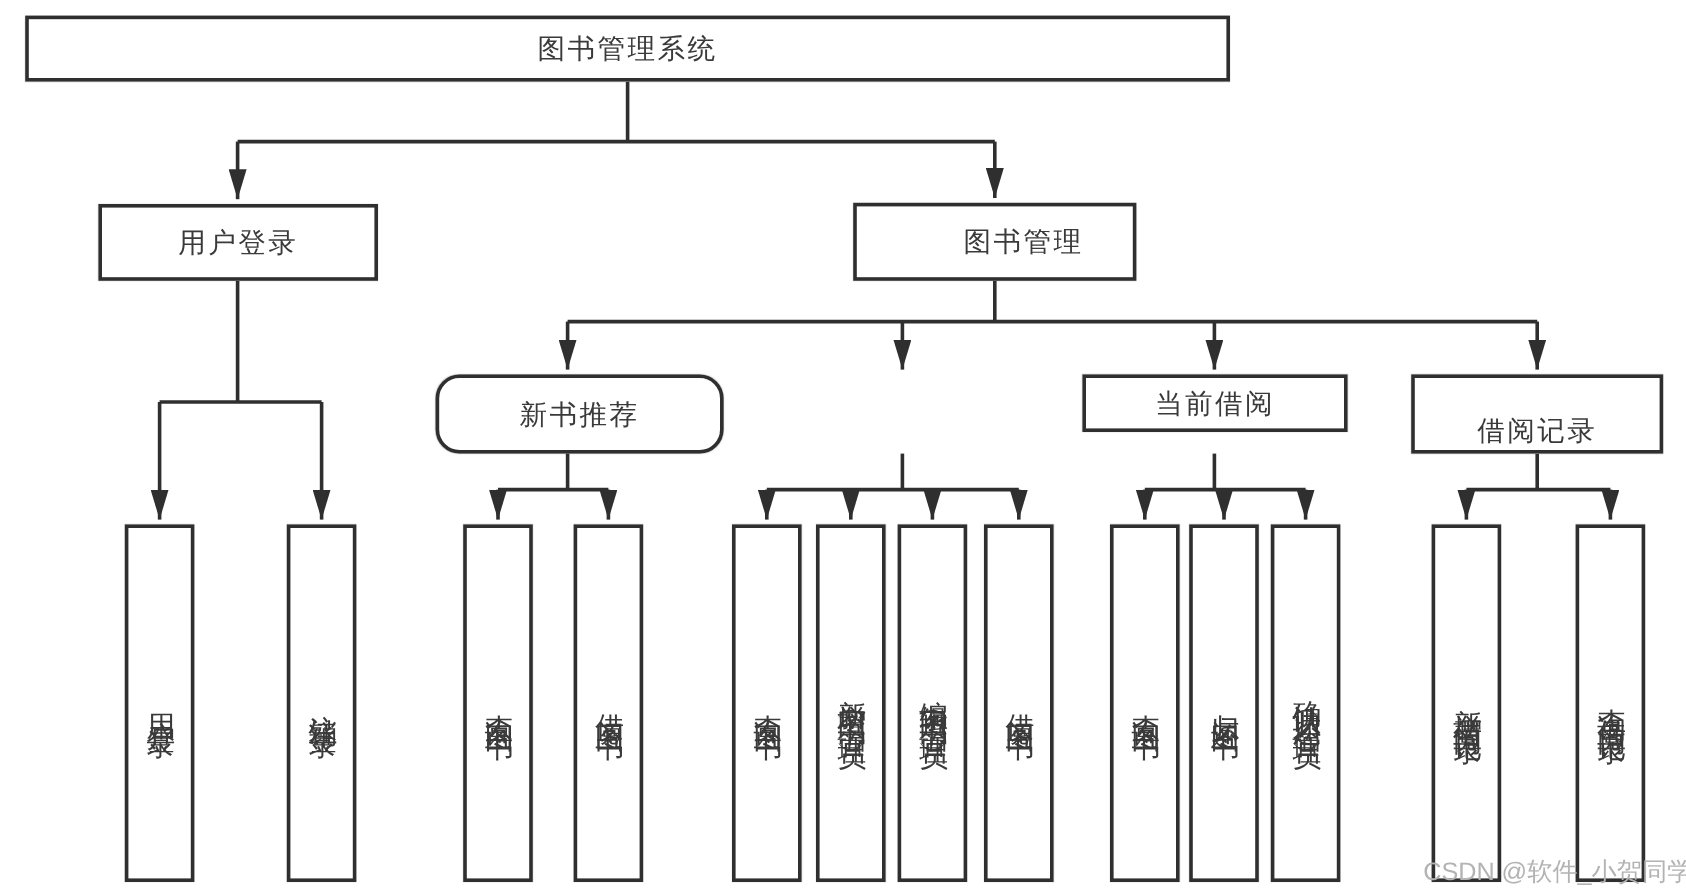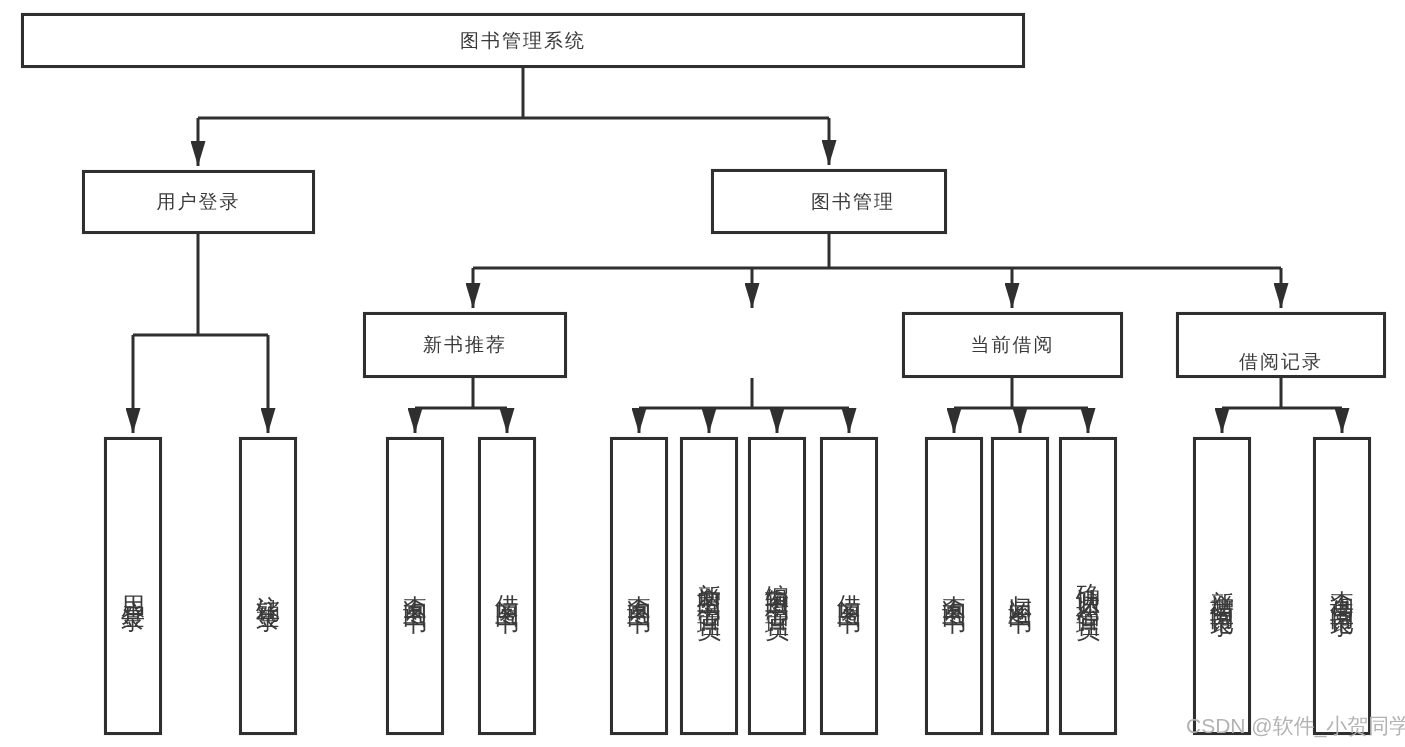--- a/index.html
+++ b/index.html
@@ -15,21 +15,21 @@
     position:absolute;
     box-sizing:border-box;
     background:#ffffff;
     border:3px solid #2f2f2f;
     color:#3a3a3a;
     display:flex;align-items:center;justify-content:center;
     z-index:2;
     box-shadow:0 0 1px rgba(0,0,0,0.25);
   }
   .hlabel{
-    font-size:19px;
+    font-size:23px;
     letter-spacing:2px;
     white-space:nowrap;
   }
   .vbox{
     width:58px;height:298px;top:437px;
   }
   .vlabel{
     writing-mode:vertical-rl;
     text-orientation:mixed;
     font-size:24px;
@@ -105,24 +105,24 @@
     <span class="hlabel">图书管理系统</span>
   </div>
 
   <div class="node" style="left:82px;top:170px;width:233px;height:64px;">
     <span class="hlabel">用户登录</span>
   </div>
   <div class="node" style="left:711px;top:169px;width:236px;height:65px;padding-left:48px;">
     <span class="hlabel">图书管理</span>
   </div>
 
-  <div class="node" style="left:363px;top:312px;width:204px;height:66px;">
+  <div class="node" style="left:363px;top:312px;width:240px;height:66px;border-radius:20px;">
     <span class="hlabel">新书推荐</span>
   </div>
-  <div class="node" style="left:902px;top:312px;width:221px;height:66px;">
+  <div class="node" style="left:902px;top:312px;width:221px;height:48px;">
     <span class="hlabel">当前借阅</span>
   </div>
   <div class="node" style="left:1176px;top:312px;width:210px;height:66px;align-items:flex-end;">
     <span class="hlabel">借阅记录</span>
   </div>
 
   <div class="node vbox" style="left:104px;">
     <span class="vlabel">用户登录</span>
   </div>
   <div class="node vbox" style="left:239px;">

